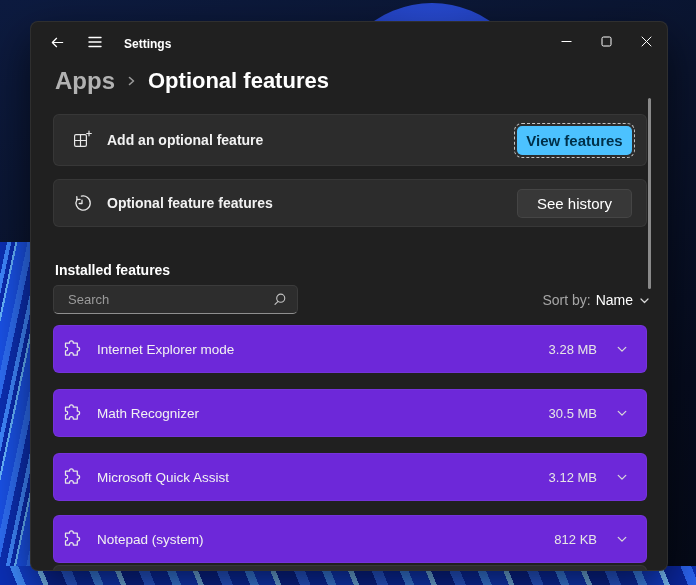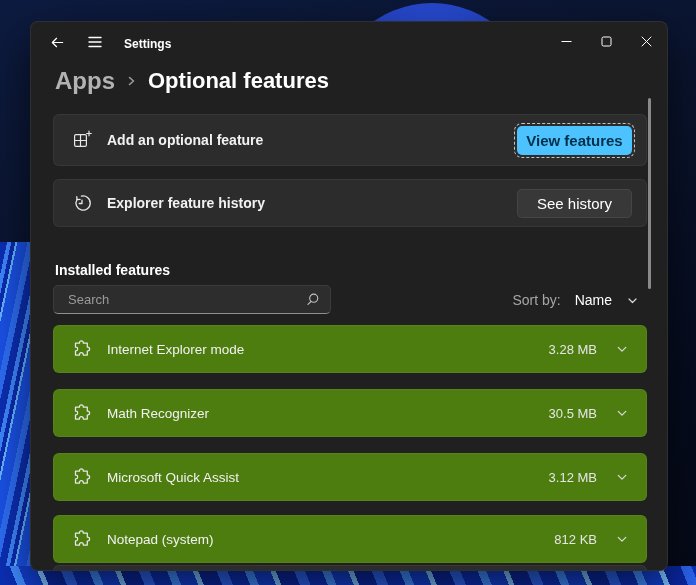--- a/index.html
+++ b/index.html
@@ -36,33 +36,33 @@
                padding:0 14px 0 18px;}
   .ac-add{top:92px;height:52px;} .ac-history{top:157px;height:48px;}
   .ac-icon{width:20px;height:20px;margin-right:15px;flex:0 0 auto;display:flex;align-items:center;}
   .ac-label{font-size:14px;color:#f2f2f2;font-weight:bold;}
   .btn{margin-left:auto;border:none;border-radius:5px;font-size:15px;height:29px;min-width:115px;
        cursor:pointer;font-family:inherit;}
   .btn-accent{background:#4cc2ff;color:#003049;font-weight:600;outline:1px dashed #c4c4c4;outline-offset:2px;}
   .btn-default{background:#383838;color:#ffffff;border:1px solid rgba(255,255,255,.065);}
   
   .sec-heading{position:absolute;left:24px;top:240px;font-size:14px;font-weight:700;color:#fff;}
-  .searchbox{position:absolute;left:22px;top:263px;width:278px;height:29px;background:#2d2d2d;
+  .searchbox{position:absolute;left:22px;top:263px;width:245px;height:29px;background:#2d2d2d;
              border:1px solid rgba(255,255,255,.07);border-bottom:1px solid #8f8f8f;border-radius:5px;
              display:flex;align-items:center;padding:0 10px 0 12px;}
   .searchbox input{flex:1;background:transparent;border:none;outline:none;color:#fff;font-size:13px;
                    font-family:inherit;min-width:0;}
   .searchbox input::placeholder{color:#9a9a9a;}
-  .sortctl{position:absolute;right:28px;top:266px;height:24px;display:flex;align-items:center;gap:14px;cursor:pointer;justify-content:center;}
+  .sortctl{position:absolute;right:16px;top:266px;height:24px;display:flex;align-items:center;gap:5px;cursor:pointer;justify-content:center;}
   .sort-label{font-size:14px;color:#a6a6a6;}
   .sort-value{font-size:14px;color:#ffffff;}
   
-  .feature-card{position:absolute;left:22px;width:594px;height:48px;background:#4d7c0f;border-radius:6px;
+  .feature-card{position:absolute;left:22px;width:594px;height:48px;background:#6d28d9;border-radius:6px;
                 border:1px solid rgba(255,255,255,.055);display:flex;align-items:center;
-                padding:0 17px 0 18px;cursor:pointer;}
+                padding:0 17px 0 8px;cursor:pointer;}
   .fr-1{top:303px;} .fr-2{top:367px;} .fr-3{top:431px;} .fr-4{top:493px;}
   .fr-partial{position:absolute;left:22px;top:543px;width:594px;height:10px;background:#2c2c2c;
               border-radius:6px 6px 0 0;border:1px solid rgba(255,255,255,.055);border-bottom:none;}
   .fc-icon{width:20px;height:20px;margin-right:15px;flex:0 0 auto;display:flex;align-items:center;}
   .fc-name{font-size:13.5px;color:#f2f2f2;}
   .fc-size{margin-left:auto;font-size:13px;color:#e6e6e6;margin-right:18px;}
   .scroll-thumb{position:absolute;left:617px;top:76px;width:3px;height:191px;background:#8a8a8a;border-radius:2px;cursor:pointer;}
   svg{display:block;}
 </style>
 </head>
@@ -137,21 +137,21 @@
     </div>
 
     <div class="action-card ac-history">
       <span class="ac-icon">
         <svg width="20" height="20" viewBox="0 0 20 20" fill="none" stroke="#e8e8e8" stroke-width="1.3" stroke-linecap="round" stroke-linejoin="round">
             <path d="M5 6.5A7.1 7.1 0 1 0 9.4 3.2"></path>
             <path d="M5 6.6 4.8 3.7M5 6.6l3.1-.3"></path>
             <path d="M10 7.2v3.3H7.2"></path>
           </svg>
       </span>
-      <span class="ac-label">Explorer feature history</span>
+      <span class="ac-label">Optional feature features</span>
       <button class="btn btn-default">See history</button>
     </div>
 
     <div class="sec-heading">Installed features</div>
 
     <div class="searchbox">
       <input type="text" placeholder="Search" style="">
       <span>
         <svg width="15" height="15" viewBox="0 0 16 16" fill="none" stroke="#c2c2c2" stroke-width="1.2" stroke-linecap="round">
             <circle cx="9.3" cy="6.6" r="4.3"></circle>

